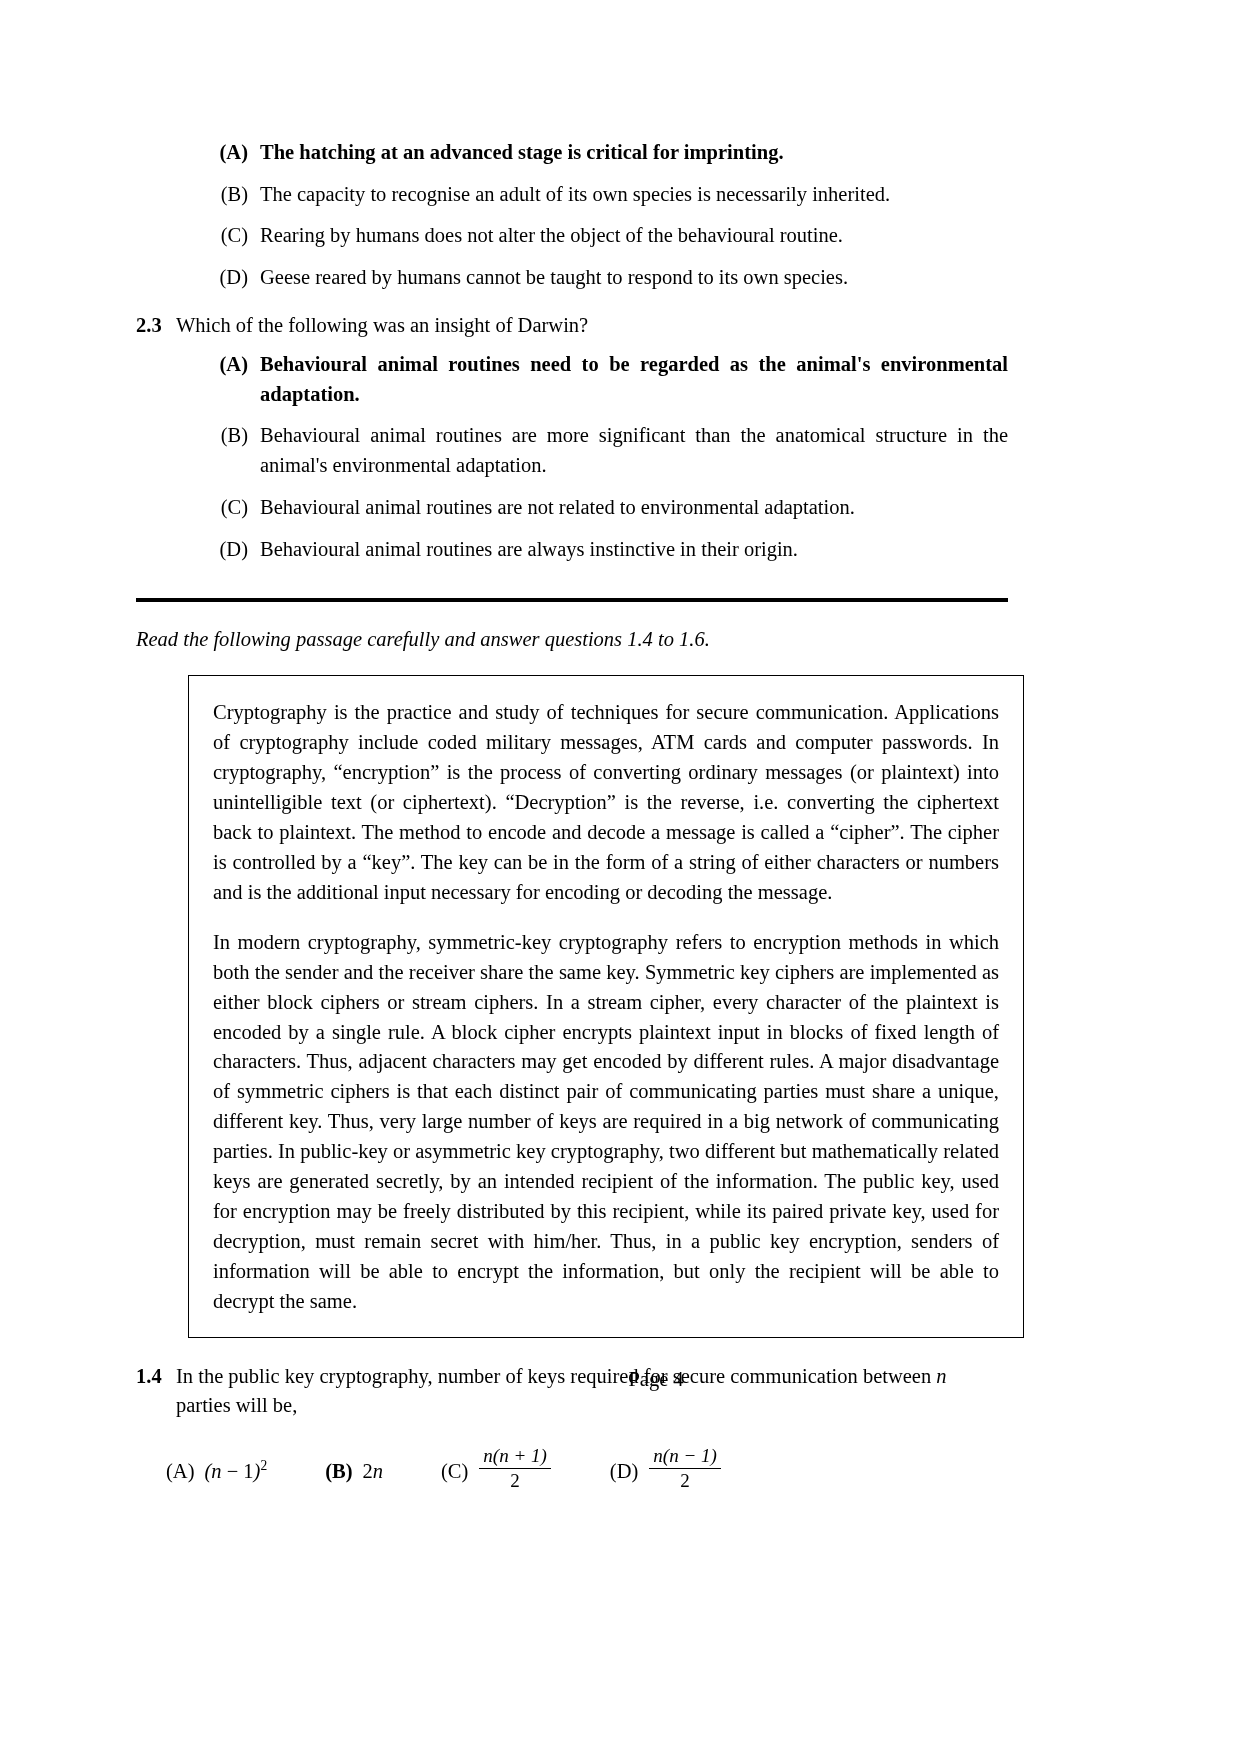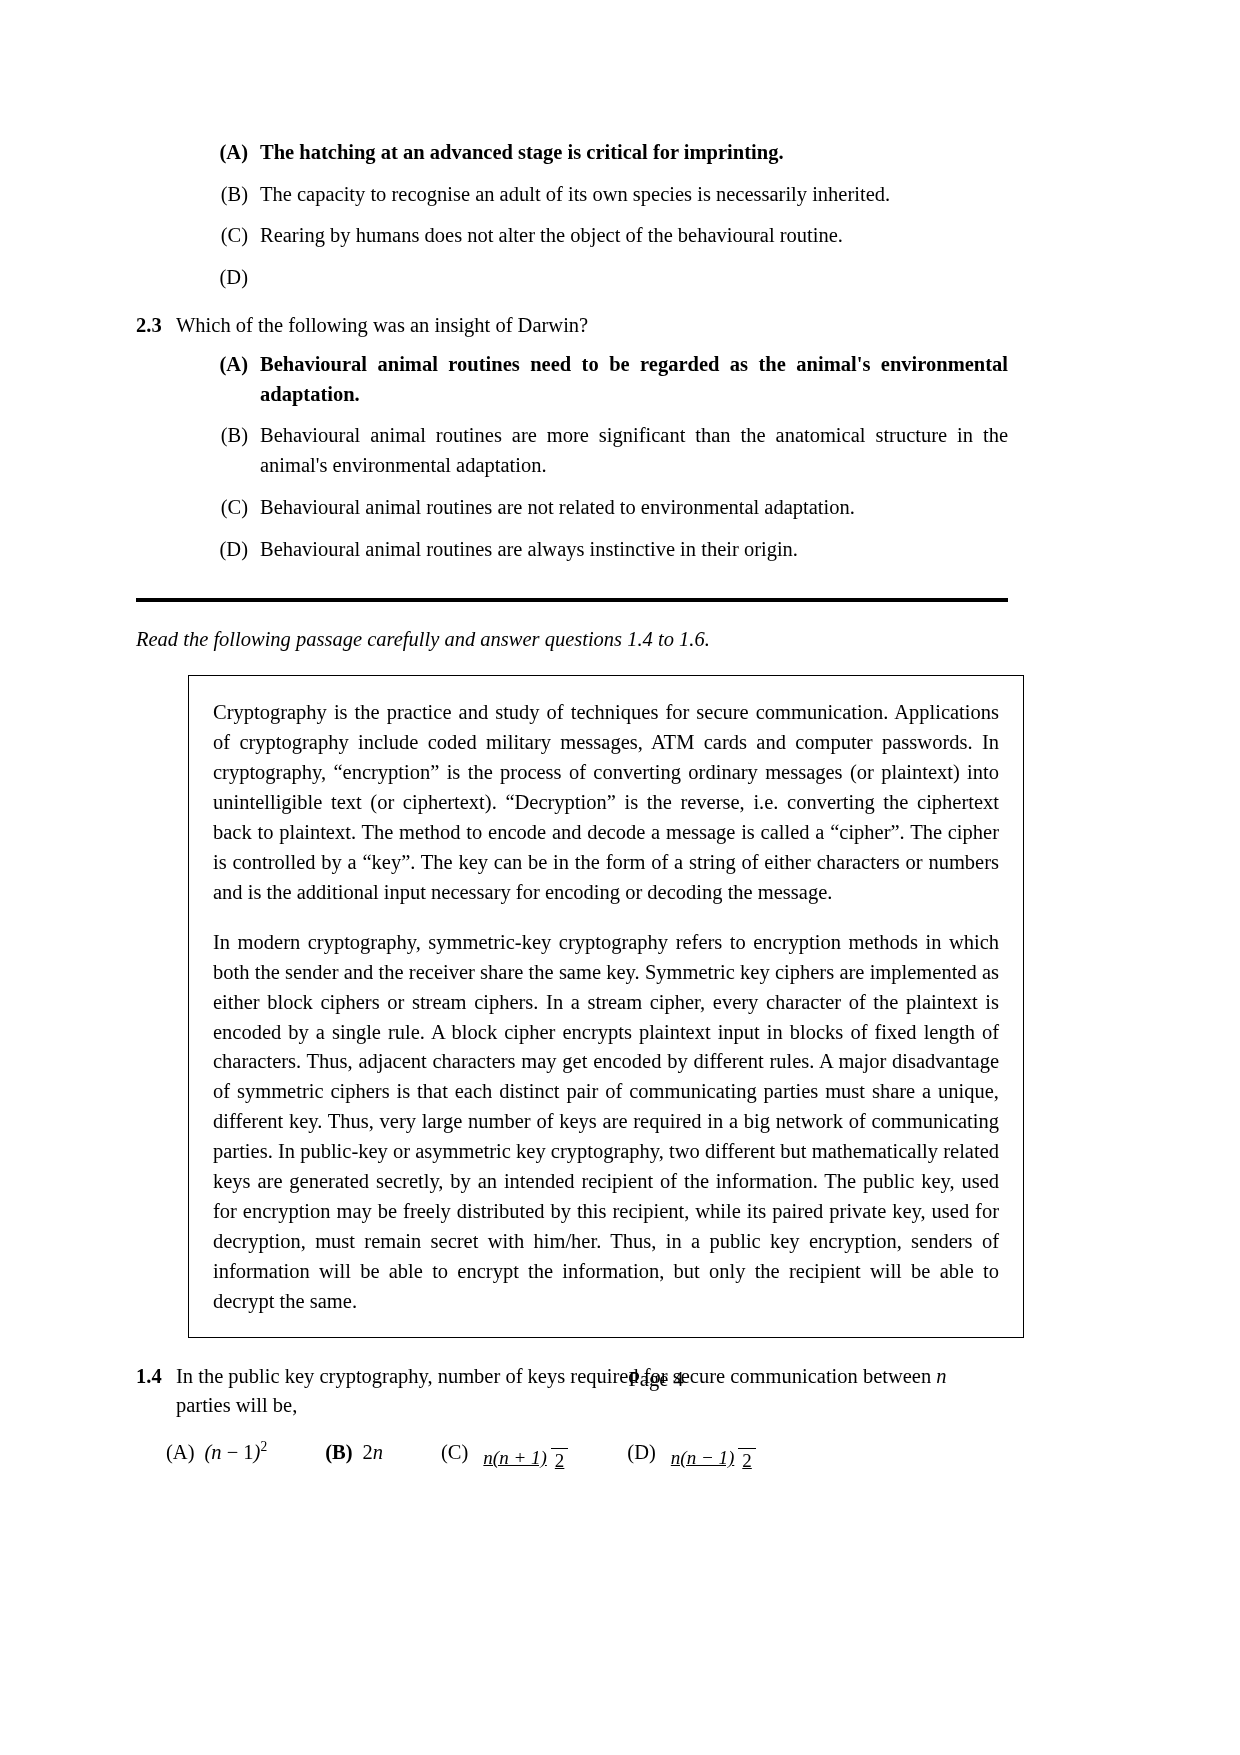--- a/index.html
+++ b/index.html
@@ -146,26 +146,26 @@
   .math-expr .up {
     font-style: normal;
   }
   sup.pw {
     font-size: 0.66em;
     font-style: normal;
     vertical-align: super;
   }
   .frac {
     display: inline-flex;
-    align-items: flex-start;
+    flex-direction: column;
+    align-items: flex-end;
     vertical-align: middle;
     margin: 0 1px;
     position: relative;
     top: 8px;
-    text-decoration: underline;
   }
   .frac .num {
     padding: 0 4px 1px 4px;
     font-size: 19px;
     line-height: 1.1;
   }
   .frac .den {
     border-top: 1.3px solid #000;
     padding: 1px 4px 0 4px;
     font-size: 19px;
@@ -202,20 +202,21 @@
         <div class="option">
           <span class="opt-label">(B)</span>
           <span class="opt-text">The capacity to recognise an adult of its own species is necessarily inherited.</span>
         </div>
         <div class="option">
           <span class="opt-label">(C)</span>
           <span class="opt-text">Rearing by humans does not alter the object of the behavioural routine.</span>
         </div>
         <div class="option">
           <span class="opt-label">(D)</span>
+          <span class="opt-text">Geese reared by humans cannot be taught to respond to its own species.</span>
         </div>
       </div>
     </div>
 
     <div class="question" style="margin-top:18px;">
       <div class="q-head">
         <span class="q-num">2.3</span>
         <span class="q-text">Which of the following was an insight of Darwin?</span>
       </div>
       <div class="options">

